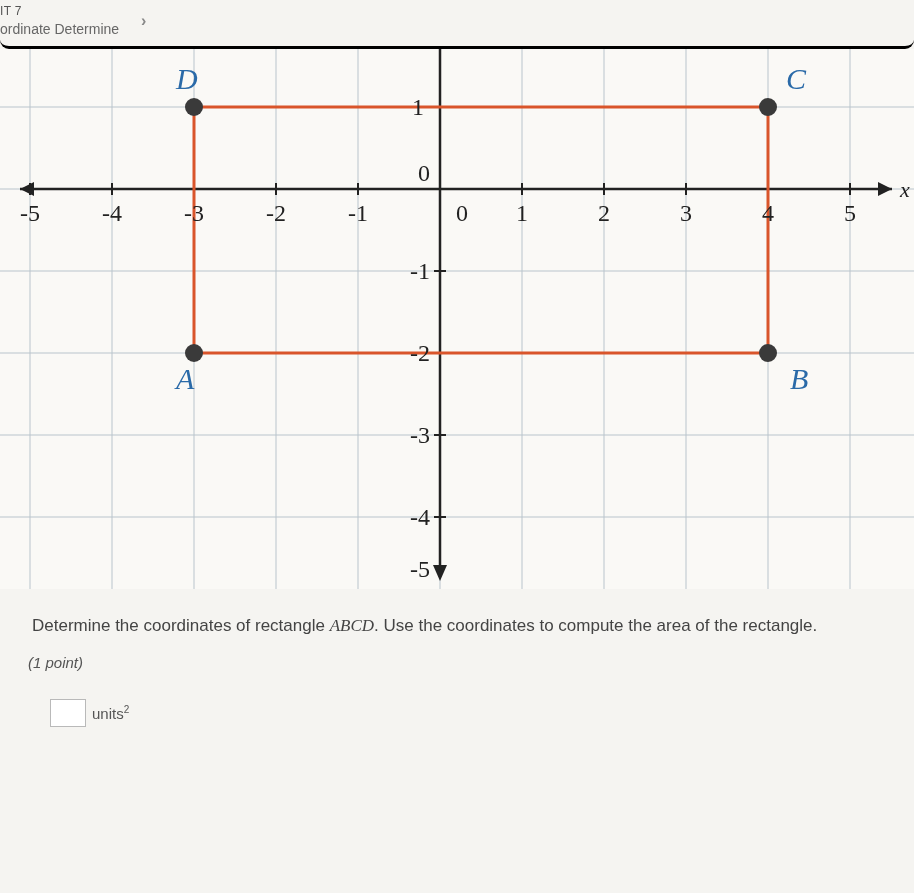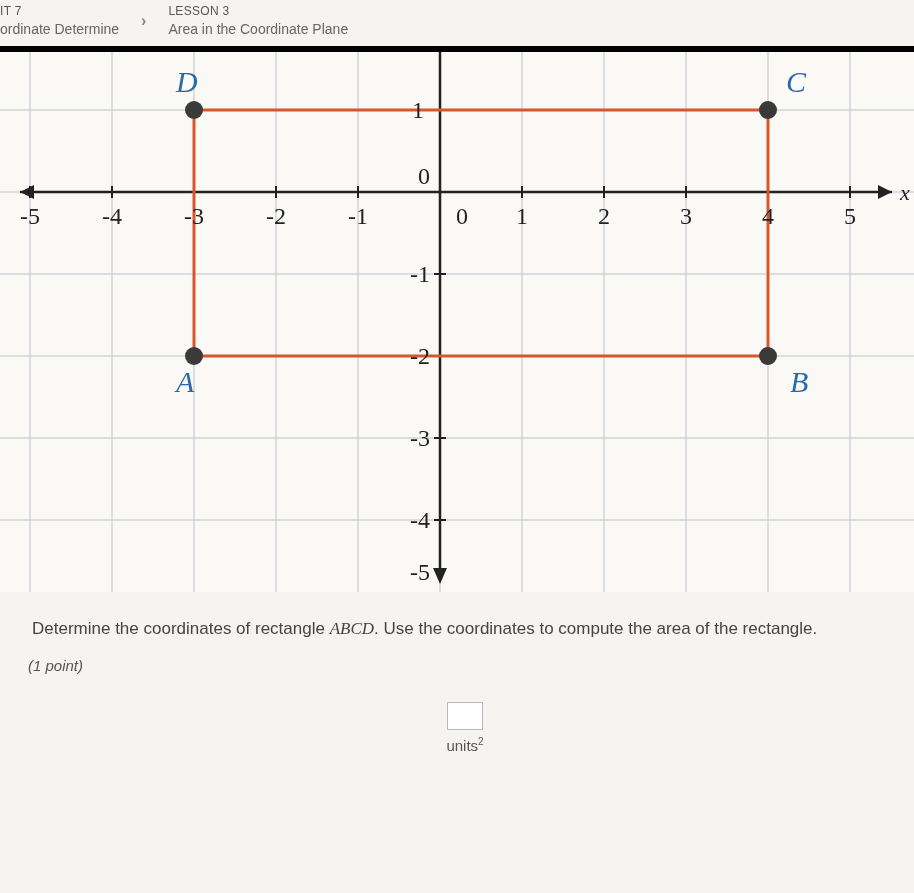--- a/index.html
+++ b/index.html
@@ -8,22 +8,23 @@
     background: #f5f4f1;
     width: 914px;
     height: 893px;
     overflow: hidden;
     color: #333;
   }
   .header {
     display: flex;
     align-items: center;
     padding: 4px 0 8px 0;
-    border-bottom: 6px solid #000000;
+    border-bottom: 3px solid #000000;
     gap: 18px;
+    border-radius: 9px;
   }
   .crumb-col { display: flex; flex-direction: column; line-height: 1.3; }
   .crumb-small { font-size: 12px; color: #555; text-transform: uppercase; letter-spacing: 0.3px; }
   .crumb-big { font-size: 14px; color: #666; }
   .chevron { color: #888; font-size: 16px; font-weight: bold; padding: 0 4px; }
   .chart-wrap {
     position: relative;
     width: 914px;
     height: 540px;
     background: #faf9f6;
@@ -40,21 +41,20 @@
     padding: 6px 34px 18px 28px;
     font-style: italic;
     color: #555;
     font-size: 15px;
   }
   .answer-row {
     display: flex;
     align-items: center;
     gap: 6px;
     padding: 10px 34px 0 50px;
-    flex-direction: column;
   }
   .answer-box {
     width: 36px;
     height: 28px;
     border: 1px solid #b9b9b9;
     background: #fff;
     font-size: 14px;
     text-align: center;
   }
   .units {
@@ -69,24 +69,20 @@
 </style>
 </head>
 <body>
 
 <div class="header">
   <div class="crumb-col">
     <span class="crumb-small">IT 7</span>
     <span class="crumb-big">ordinate Determine</span>
   </div>
   <span class="chevron">›</span>
-  <div class="crumb-col">
-    <span class="crumb-small">LESSON 3</span>
-    <span class="crumb-big">Area in the Coordinate Plane</span>
-  </div>
 </div>
 
 <div class="chart-wrap">
   <svg class="plane" width="914" height="540" viewBox="0 0 914 540">
 
     <g stroke="#b9c4cc" stroke-width="1">
 
       <line x1="30" y1="0" x2="30" y2="540"></line>
       <line x1="112" y1="0" x2="112" y2="540"></line>
       <line x1="194" y1="0" x2="194" y2="540"></line>

